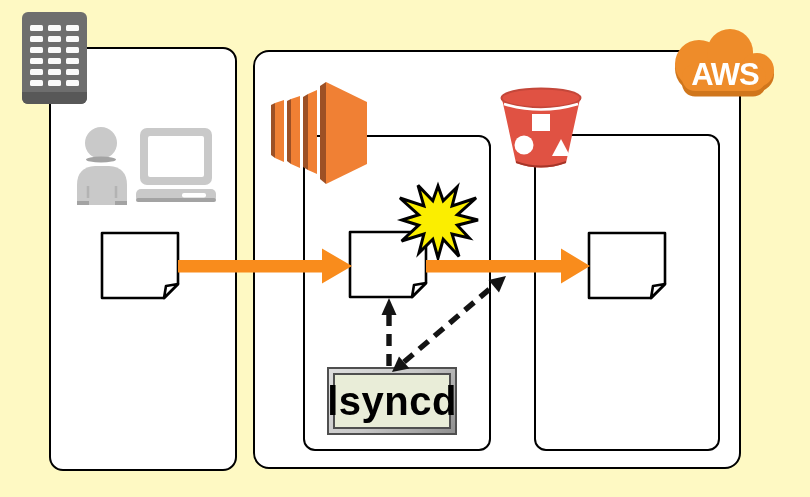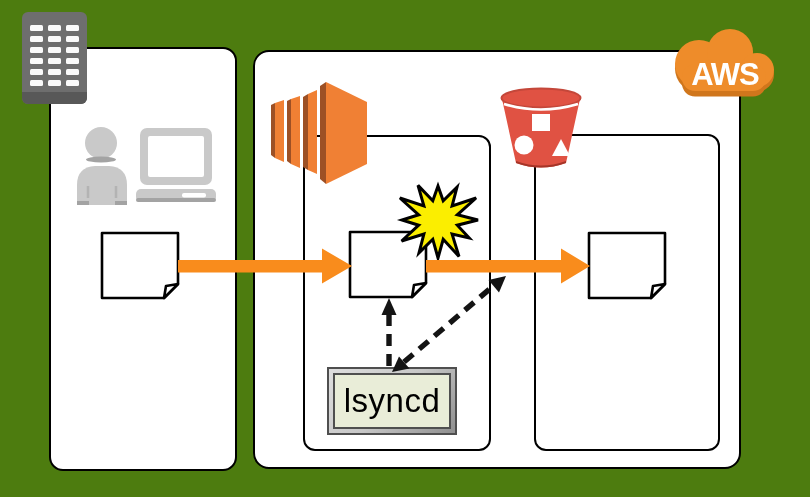--- a/index.html
+++ b/index.html
@@ -1,17 +1,17 @@
 <!DOCTYPE html>
 <html style="--outline: #000000; --dash-black: #141414; --arrow-orange: #F98C1C; --ec2-orange: #F08034; --ec2-dark: #9D5025; --s3-red: #E05243; --s3-dark: #A53528; --cloud-orange: #EE8C2A; --cloud-dark: #D0761C; --building-gray: #6E6E6E; --building-dark: #585858; --window-white: #FAFAFA; --icon-light-gray: #C9C9C9; --icon-dark-gray: #A3A3A3; --starburst-yellow: #FBEE00; --lsyncd-fill: #E9EDD8;"><head>
 <meta charset="utf-8">
 <style>
   html,body{margin:0;padding:0;background:#ffffff;}
   #canvas{
-    position:relative;width:810px;height:497px;background:#4d7c0f;overflow:hidden;
+    position:relative;width:810px;height:497px;background:#fef9c3;overflow:hidden;
     font-family:"Liberation Sans", sans-serif;
   }
   .zone{
     position:absolute;background:#fff;
     border:2.5px solid var(--outline,#000);z-index:1;
   }
   .icon{position:absolute;z-index:2;}
   .overlay{position:absolute;left:0;top:0;z-index:3;}
   
   .fill-arrow{fill:var(--arrow-orange,#F98C1C);}
@@ -35,21 +35,21 @@
   .lsyncd-outer{
     position:absolute;left:327px;top:367px;width:130px;height:68px;z-index:2;
     border:2px solid #4f4f4f;
     background:linear-gradient(135deg,#dedede 0%,#c7c7c7 50%,#8f8f8f 100%);
     padding:4px;box-sizing:border-box;
   }
   .lsyncd-inner{
     width:100%;height:100%;box-sizing:border-box;
     border:2px solid #4f4f4f;background:var(--lsyncd-fill,#E9EDD8);
     display:flex;align-items:center;justify-content:center;
-    font-size:33px;color:#000;letter-spacing:0.5px;
+    font-size:40px;color:#000;letter-spacing:0.5px;font-weight:bold;
   }
   .aws-text{
     font-family:"Liberation Sans", sans-serif;font-weight:bold;
     font-size:31px;fill:#fff;letter-spacing:-1px;
   }
 </style>
 </head>
 <body>
 
 <div id="canvas">

